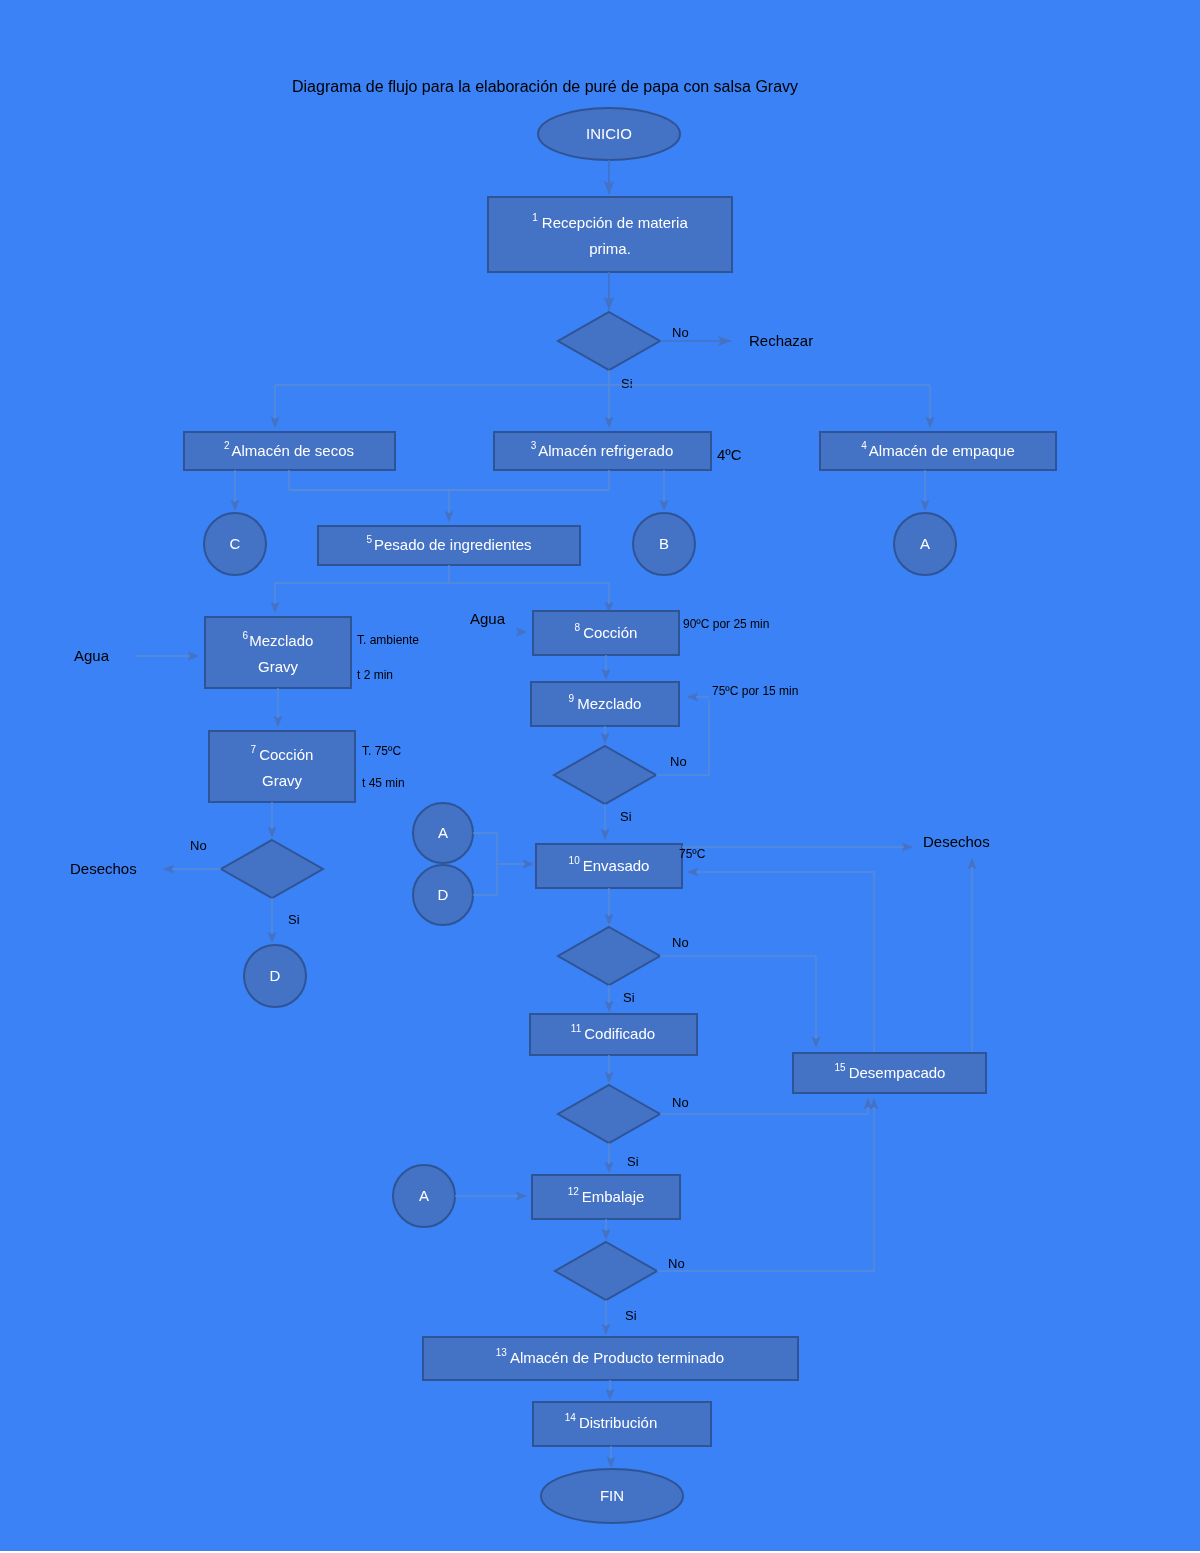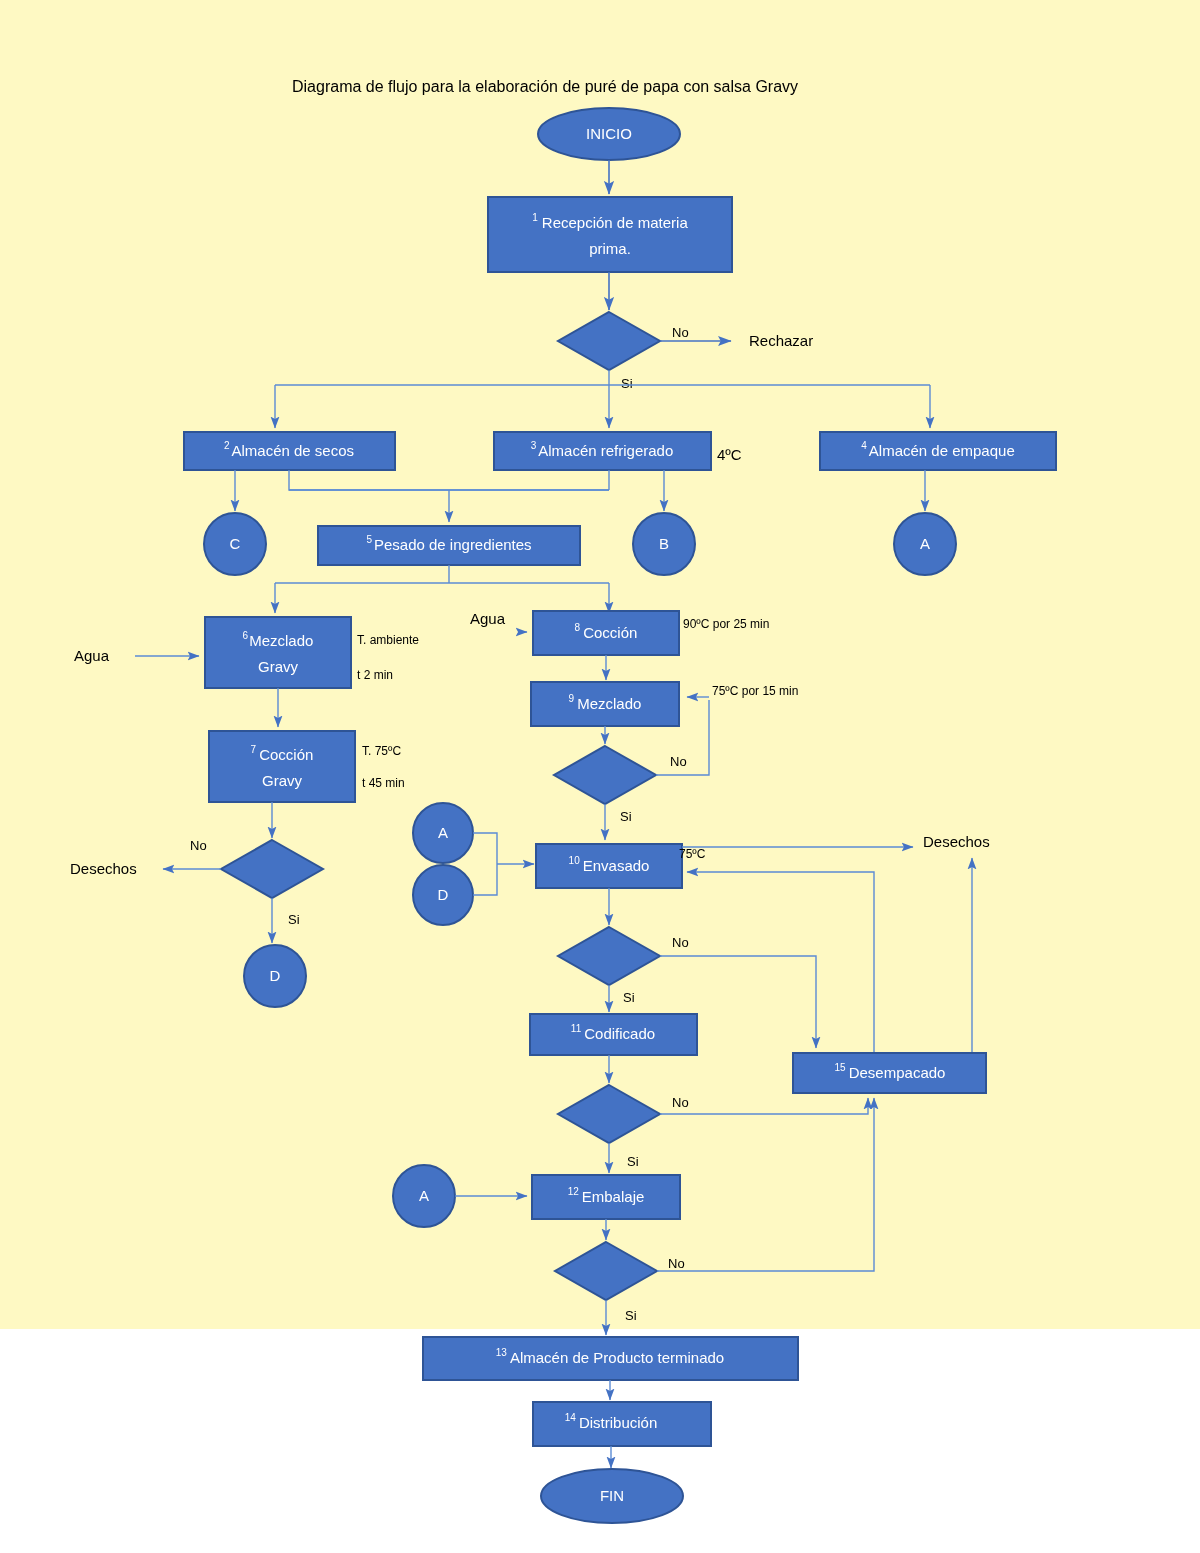--- a/index.html
+++ b/index.html
@@ -10,22 +10,22 @@
   }
   body {
     width: 1200px;
     height: 1553px;
     font-family: "Liberation Sans", sans-serif;
     overflow: hidden;
   }
   #canvas {
     position: relative;
     width: 1200px;
-    height: 1329px;
-    background: #fef9c3;
+    height: 1551px;
+    background: #3b82f6;
   }
   svg#flow {
     position: absolute;
     left: 0;
     top: 0;
     width: 1200px;
     height: 1553px;
     display: block;
   }
   .shape-fill  { fill: #4472C4; }

